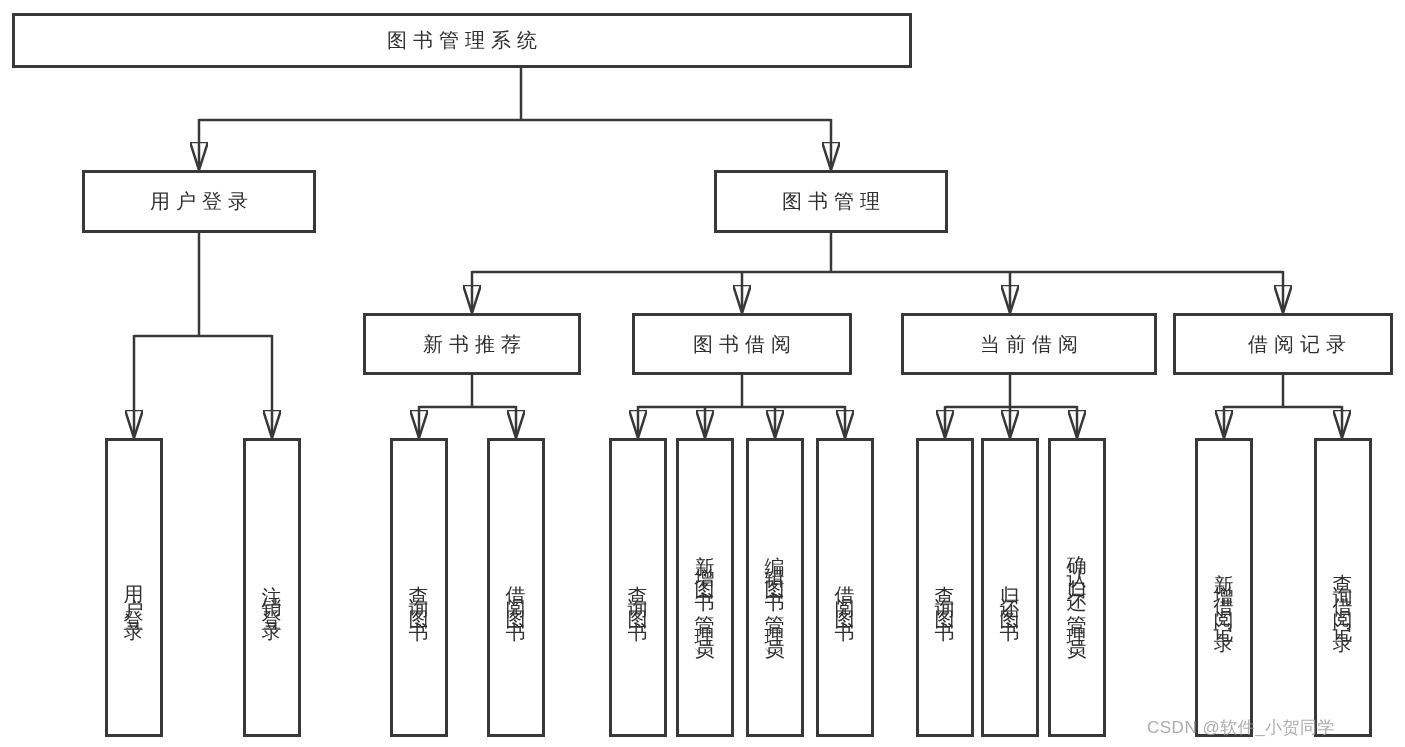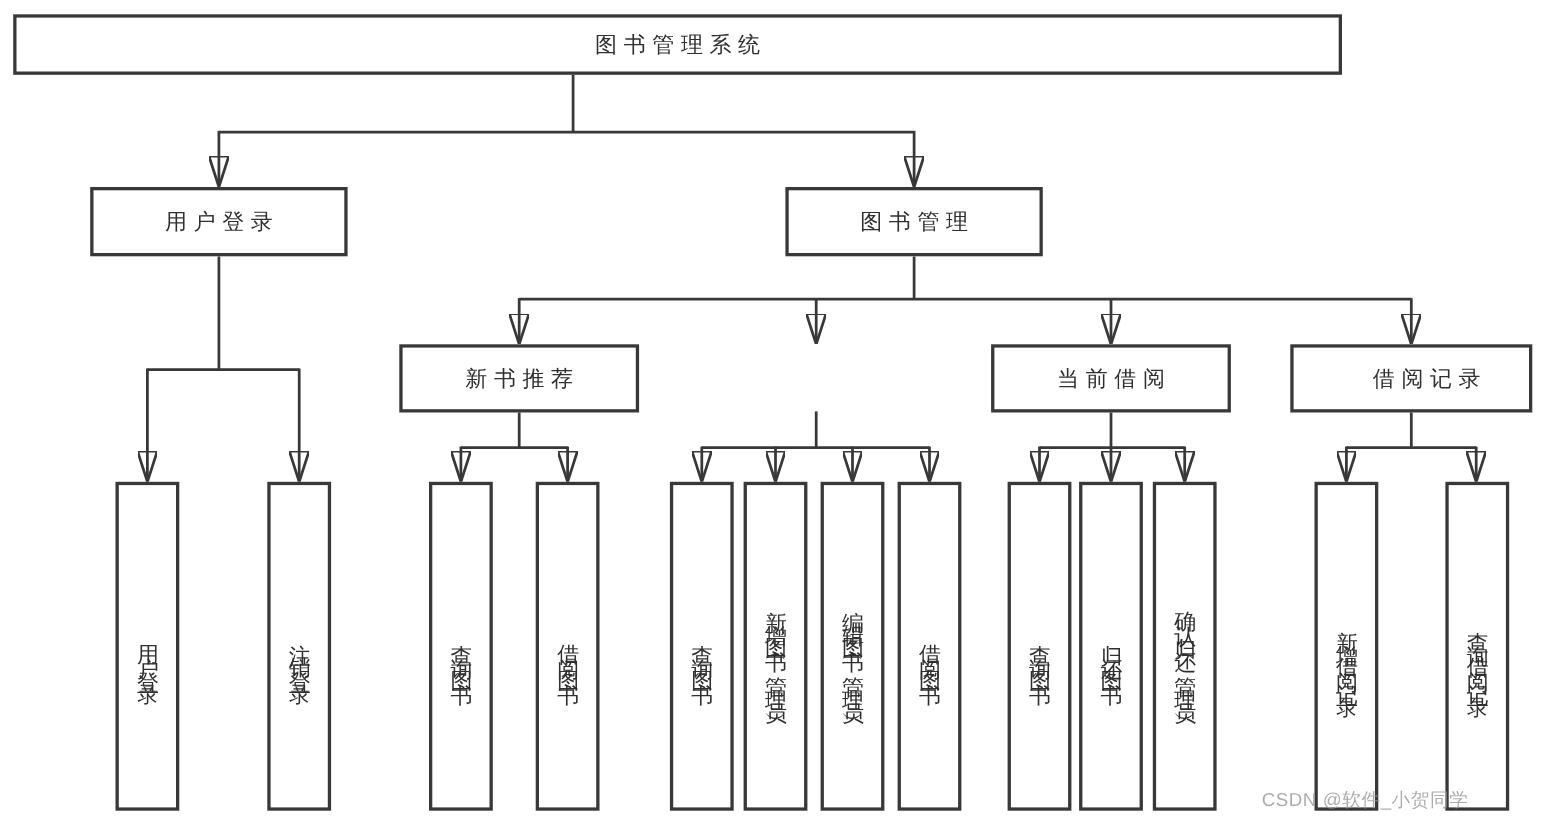--- a/index.html
+++ b/index.html
@@ -113,35 +113,38 @@
     <line x1="705" y1="406" x2="705" y2="437" marker-end="url(#arrowhead)"></line>
     <line x1="775" y1="406" x2="775" y2="437" marker-end="url(#arrowhead)"></line>
     <line x1="845" y1="406" x2="845" y2="437" marker-end="url(#arrowhead)"></line>
     <line x1="945" y1="406" x2="945" y2="437" marker-end="url(#arrowhead)"></line>
     <line x1="1010" y1="406" x2="1010" y2="437" marker-end="url(#arrowhead)"></line>
     <line x1="1077" y1="406" x2="1077" y2="437" marker-end="url(#arrowhead)"></line>
     <line x1="1224" y1="406" x2="1224" y2="437" marker-end="url(#arrowhead)"></line>
     <line x1="1342" y1="406" x2="1342" y2="437" marker-end="url(#arrowhead)"></line>
   </svg>
 
-  <div class="node" style="left:12px; top:13px; width:1208px; height:55px;">
+  <div class="node" style="left:12px; top:13px; width:900px; height:55px;">
     <span class="h-label">图书管理系统</span>
   </div>
 
   <div class="node" style="left:82px; top:170px; width:234px; height:63px;">
     <span class="h-label">用户登录</span>
   </div>
   <div class="node" style="left:363px; top:313px; width:218px; height:62px;">
     <span class="h-label">新书推荐</span>
   </div>
 
   <div class="node" style="left:714px; top:170px; width:234px; height:63px;">
     <span class="h-label">图书管理</span>
   </div>
-  <div class="node" style="left:901px; top:313px; width:218px; height:62px;">
+  <div class="node" style="left:632px; top:313px; width:220px; height:62px;">
+    <span class="h-label">图书借阅</span>
+  </div>
+  <div class="node" style="left:901px; top:313px; width:256px; height:62px;">
     <span class="h-label">当前借阅</span>
   </div>
   <div class="node" style="left:1173px; top:313px; width:220px; height:62px;padding-left:28px;">
     <span class="h-label">借阅记录</span>
   </div>
 
   <div class="node leaf" style="left:105px;">
     <span class="v-label">用户登录</span>
   </div>
   <div class="node leaf" style="left:243px;">

